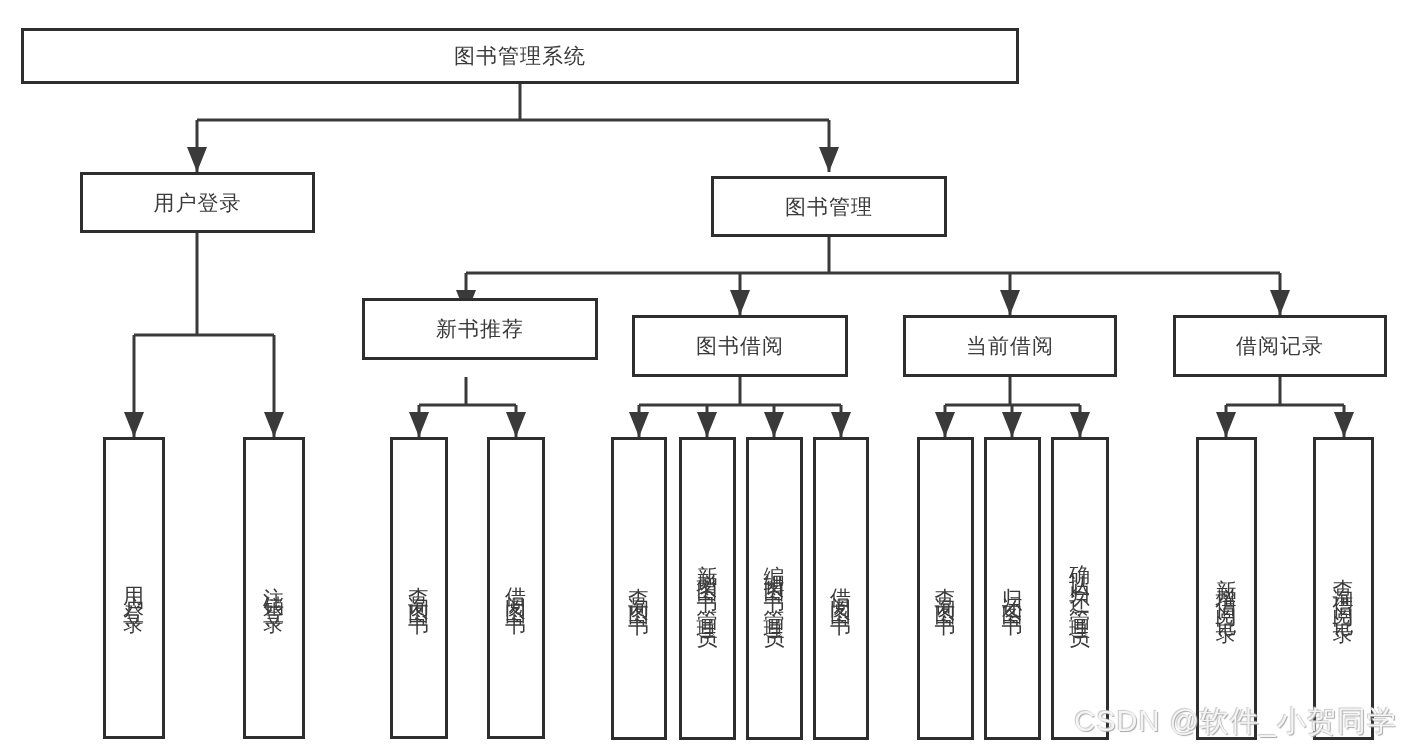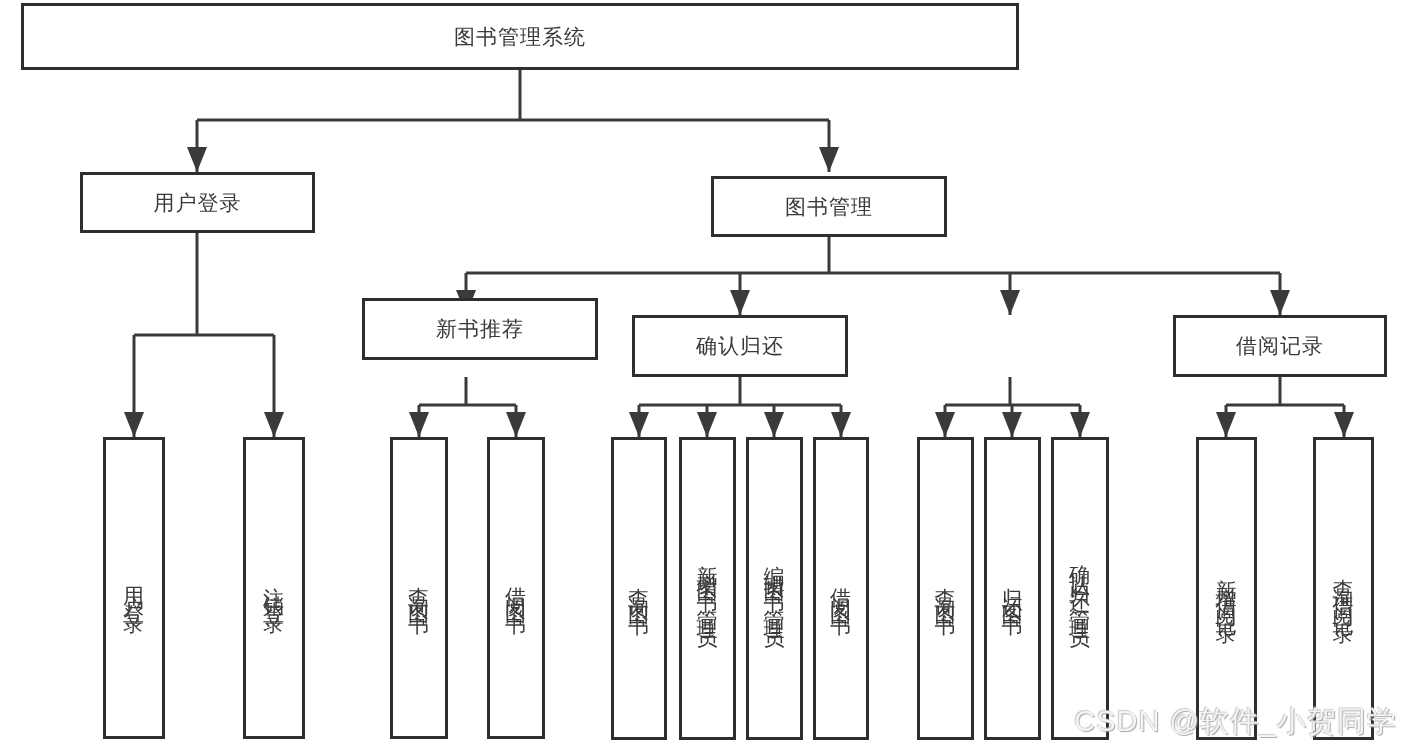--- a/index.html
+++ b/index.html
@@ -68,36 +68,39 @@
       <line x1="945" y1="405" x2="945" y2="437" marker-end="url(#ah)"></line>
       <line x1="1012" y1="405" x2="1012" y2="437" marker-end="url(#ah)"></line>
       <line x1="1080" y1="405" x2="1080" y2="437" marker-end="url(#ah)"></line>
 
       <path d="M1280,377 V405 M1226,405 H1344"></path>
       <line x1="1226" y1="405" x2="1226" y2="437" marker-end="url(#ah)"></line>
       <line x1="1344" y1="405" x2="1344" y2="437" marker-end="url(#ah)"></line>
     </g>
   </svg>
 
-  <div class="node h" style="left:21px;top:3px;width:998px;height:67px">
+  <div class="node h" style="left:21px;top:28px;width:998px;height:56px">
     <span>图书管理系统</span>
   </div>
 
   <div class="node h" style="left:80px;top:172px;width:235px;height:61px">
     <span>用户登录</span>
   </div>
   <div class="node h" style="left:711px;top:176px;width:236px;height:61px">
     <span>图书管理</span>
   </div>
 
   <div class="node h" style="left:362px;top:298px;width:236px;height:62px">
     <span>新书推荐</span>
   </div>
   <div class="node h" style="left:632px;top:315px;width:216px;height:62px">
-    <span>确认归还</span>
+    <span>图书借阅</span>
+  </div>
+  <div class="node h" style="left:903px;top:315px;width:214px;height:62px">
+    <span>当前借阅</span>
   </div>
   <div class="node h" style="left:1173px;top:315px;width:214px;height:62px">
     <span>借阅记录</span>
   </div>
 
   <div class="node v" style="left:103px;top:437px;width:62px;height:302px">
     <span>用户登录</span>
   </div>
   <div class="node v" style="left:243px;top:437px;width:62px;height:302px">
     <span>注销登录</span>

